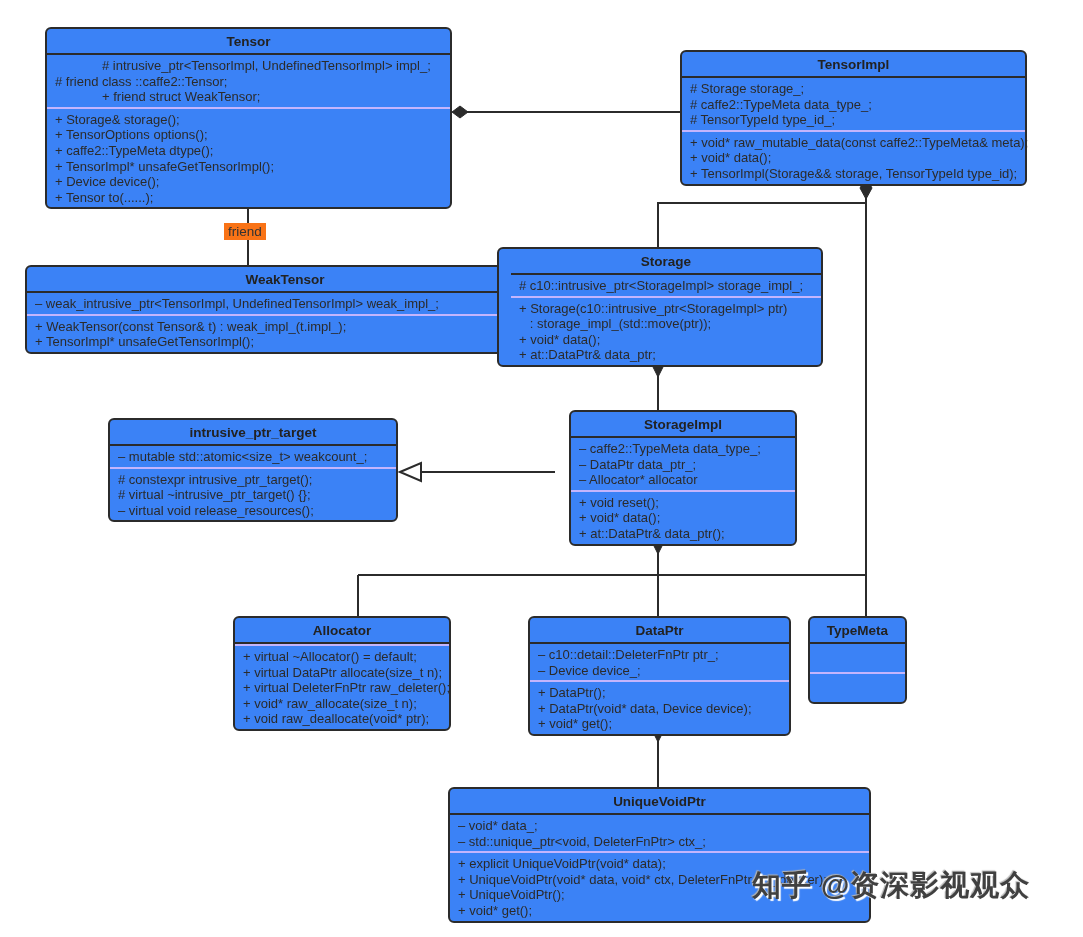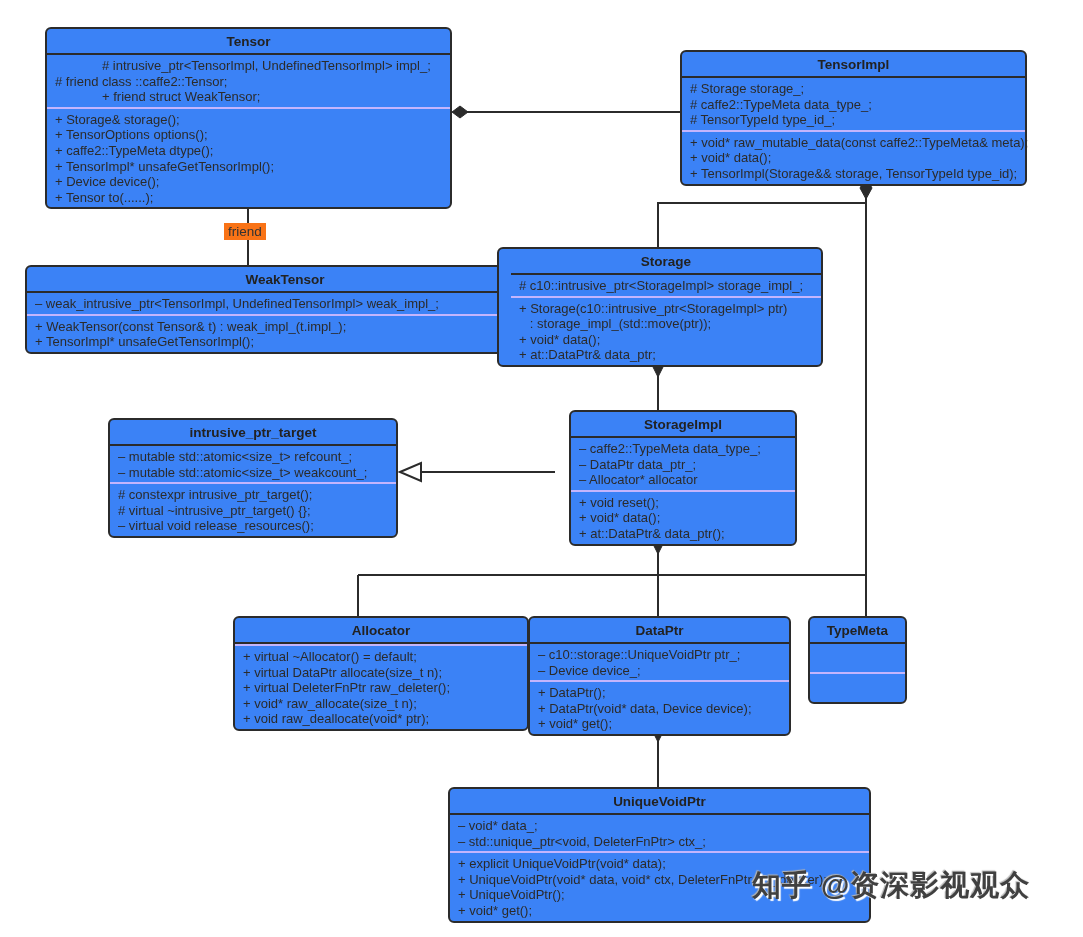--- a/index.html
+++ b/index.html
@@ -17,21 +17,21 @@
   .uml-row{font-size:13px;line-height:15.6px;padding:0 8px;color:#2b2b2b;white-space:pre;}
   .uml-row.bold{font-weight:normal;margin-left:47px;}
 
   
   #box-tensor{left:45px;top:27px;width:407px;}
   #box-tensorimpl{left:680px;top:50px;width:347px;}
   #box-weaktensor{left:25px;top:265px;width:520px;}
   #box-storage{left:497px;top:247px;width:326px;padding-left:12px;}
   #box-intrusive{left:108px;top:418px;width:290px;}
   #box-storageimpl{left:545px;top:410px;width:228px;margin-left:24px;}
-  #box-allocator{left:233px;top:616px;width:296px;}
+  #box-allocator{left:233px;top:616px;width:218px;}
   #box-dataptr{left:528px;top:616px;width:263px;}
   #box-typemeta{left:808px;top:616px;width:99px;}
   #box-uniquevoidptr{left:448px;top:787px;width:423px;}
 
   
   #relationship-svg{position:absolute;left:0;top:0;z-index:1;}
   #relationship-svg line{stroke:#2b2b2b;stroke-width:2;}
   #relationship-svg .diamond{fill:#2b2b2b;stroke:#2b2b2b;stroke-width:1;}
   #relationship-svg .triangle{fill:#ffffff;stroke:#2b2b2b;stroke-width:2;}
 
@@ -133,21 +133,20 @@
         <div class="uml-row">+ Storage(c10::intrusive_ptr&lt;StorageImpl&gt; ptr)</div>
         <div class="uml-row">   : storage_impl_(std::move(ptr));</div>
         <div class="uml-row">+ void* data();</div>
         <div class="uml-row">+ at::DataPtr&amp; data_ptr;</div>
       </div>
   </div>
 
   <div class="uml-class" id="box-intrusive">
     <div class="uml-title">intrusive_ptr_target</div>
     <div class="uml-compartment uml-attrs">
-        <div class="uml-row">– mutable std::atomic&lt;size_t&gt; refcount_;</div>
         <div class="uml-row">– mutable std::atomic&lt;size_t&gt; weakcount_;</div>
       </div>
     <div class="uml-compartment uml-methods">
         <div class="uml-row"># constexpr intrusive_ptr_target();</div>
         <div class="uml-row"># virtual ~intrusive_ptr_target() {};</div>
         <div class="uml-row">– virtual void release_resources();</div>
       </div>
   </div>
 
   <div class="uml-class" id="box-storageimpl">
@@ -172,21 +171,21 @@
         <div class="uml-row">+ virtual DataPtr allocate(size_t n);</div>
         <div class="uml-row">+ virtual DeleterFnPtr raw_deleter();</div>
         <div class="uml-row">+ void* raw_allocate(size_t n);</div>
         <div class="uml-row">+ void raw_deallocate(void* ptr);</div>
       </div>
   </div>
 
   <div class="uml-class" id="box-dataptr">
     <div class="uml-title">DataPtr</div>
     <div class="uml-compartment uml-attrs">
-        <div class="uml-row">– c10::storage::UniqueVoidPtr ptr_;</div>
+        <div class="uml-row">– c10::detail::DeleterFnPtr ptr_;</div>
         <div class="uml-row">– Device device_;</div>
       </div>
     <div class="uml-compartment uml-methods">
         <div class="uml-row">+ DataPtr();</div>
         <div class="uml-row">+ DataPtr(void* data, Device device);</div>
         <div class="uml-row">+ void* get();</div>
       </div>
   </div>
 
   <div class="uml-class" id="box-typemeta">

